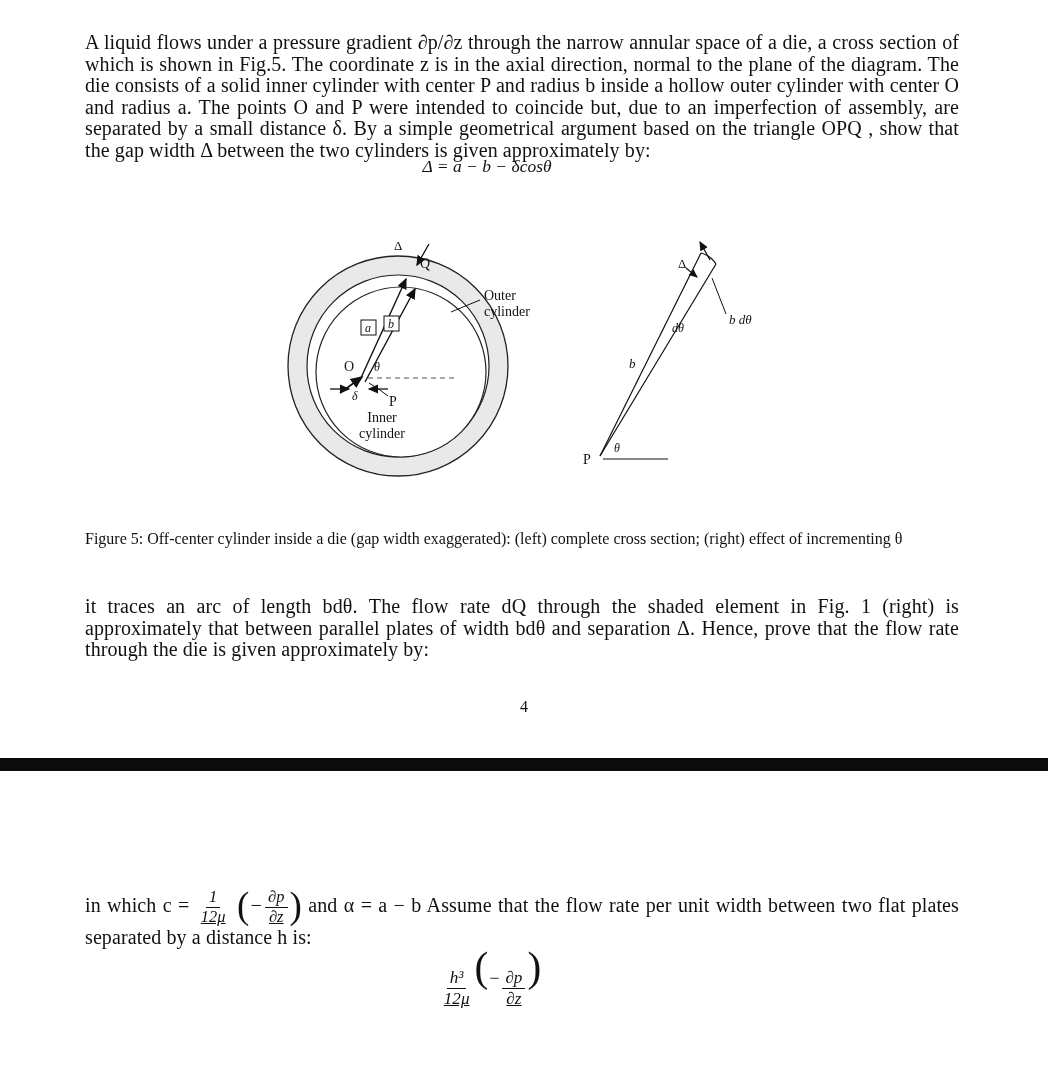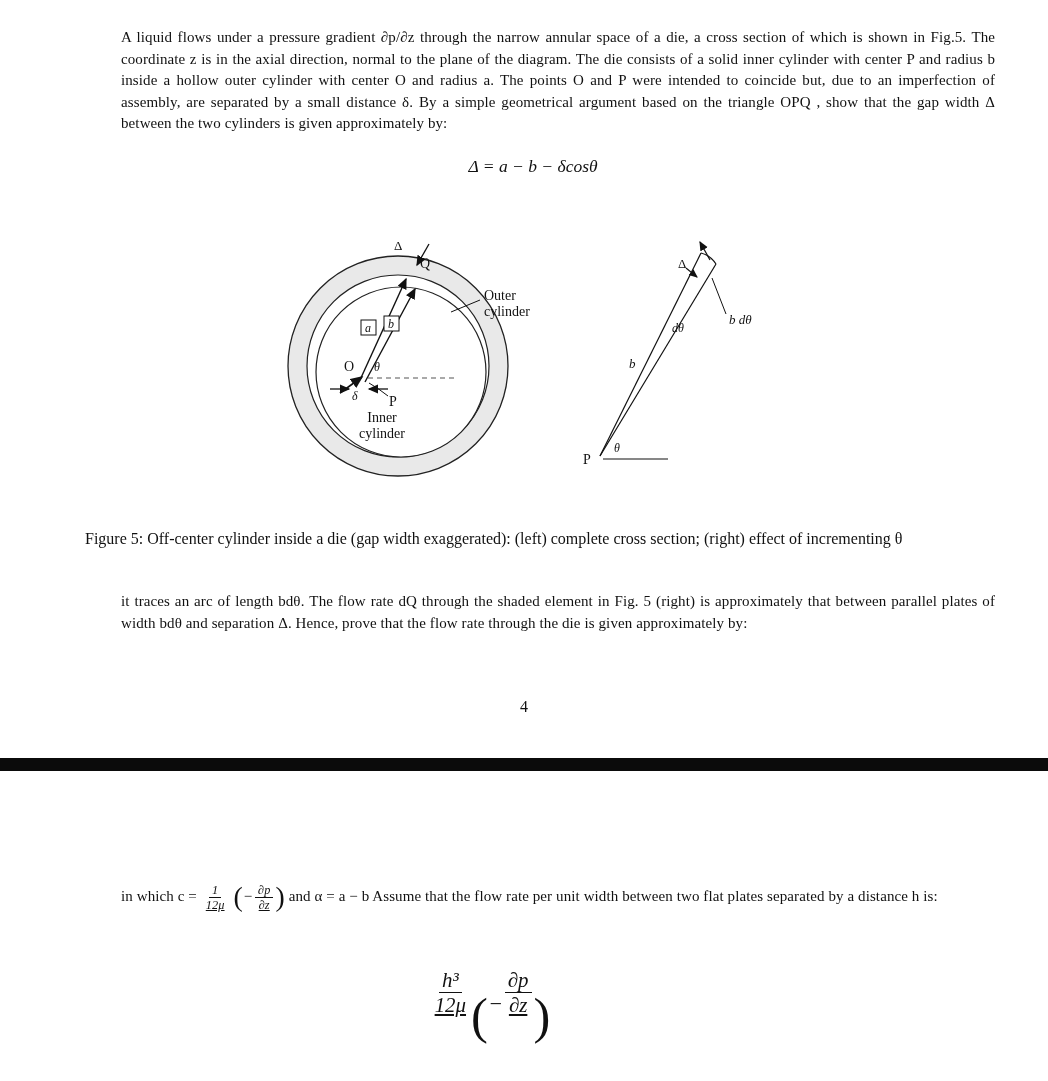--- a/index.html
+++ b/index.html
@@ -1,34 +1,34 @@
 <!DOCTYPE html>
 <html><head>
 <meta charset="utf-8">
 <style>
   html,body{margin:0;padding:0;background:#ffffff;}
   #page{position:relative;width:1048px;height:1081px;background:#ffffff;
         font-family:"Liberation Serif","DejaVu Serif",serif;color:#111;overflow:hidden;}
-  .para{position:absolute;left:85px;width:874px;font-size:15px;line-height:21.5px;
-        text-align:justify;letter-spacing:0.1px;margin-left:36px;}
-  .equation{position:absolute;left:18px;width:974px;text-align:center;font-size:17.5px;
-        font-style:italic;padding-left:28px;}
+  .para{position:absolute;left:85px;width:874px;font-size:20px;line-height:21.5px;
+        text-align:justify;letter-spacing:0.1px;}
+  .equation{position:absolute;left:0;width:974px;text-align:center;font-size:17.5px;
+        font-style:italic;}
   .pagenum{position:absolute;left:0;width:1048px;text-align:center;font-size:16px;}
   .pagebreak{position:absolute;left:0;width:1048px;height:13px;background:#0b0b0b;}
   .caption{position:absolute;left:85px;width:874px;font-size:16px;line-height:21.5px;
         text-align:justify;}
   .frac{display:inline-flex;flex-direction:column;align-items:center;vertical-align:middle;
         font-style:italic;line-height:1.15;font-size:0.82em;margin:0 2px;}
   .frac .num{border-bottom:1.2px solid #111;padding:0 3px;}
   .frac .den{padding:0 3px;text-decoration:underline;}
   .bigp{font-size:1.85em;font-weight:400;vertical-align:middle;line-height:0;
         font-style:normal;position:relative;top:-1px;}
   .mi{font-style:italic;}
   .eqflex{position:absolute;left:0;width:980px;display:flex;justify-content:center;
-        align-items:flex-end;font-size:22px;}
+        align-items:flex-start;font-size:18px;}
   svg text{font-family:"Liberation Serif","DejaVu Serif",serif;fill:#111;}
 </style>
 </head>
 <body>
 
 <div id="page">
 
   <p class="para" style="top:12px">A liquid flows under a pressure gradient ∂p/∂z through the narrow annular space of a die, a cross section of which is shown in Fig.5. The coordinate z is in the axial direction, normal to the plane of the diagram. The die consists of a solid inner cylinder with center P and radius b inside a hollow outer cylinder with center O and radius a. The points O and P were intended to coincide but, due to an imperfection of assembly, are separated by a small distance δ. By a simple geometrical argument based on the triangle OPQ , show that the gap width Δ between the two cylinders is given approximately by:</p>
 
   <div class="equation" style="top:156px">Δ = a − b − δcosθ</div>
@@ -97,21 +97,21 @@
       <text x="481" y="86" font-size="13" font-style="italic">b dθ</text>
       <text x="424" y="94" font-size="12" font-style="italic">dθ</text>
       <text x="381" y="130" font-size="13" font-style="italic">b</text>
       <text x="366" y="214" font-size="12" font-style="italic">θ</text>
       <text x="335" y="226" font-size="14">P</text>
     </g>
   </svg>
 
   <p class="caption" style="top:512px">Figure 5: Off-center cylinder inside a die (gap width exaggerated): (left) complete cross section; (right) effect of incrementing θ</p>
 
-  <p class="para" style="top:576px">it traces an arc of length bdθ. The flow rate dQ through the shaded element in Fig. 5 (right) is approximately that between parallel plates of width bdθ and separation Δ. Hence, prove that the flow rate through the die is given approximately by:</p>
+  <p class="para" style="top:576px">it traces an arc of length bdθ. The flow rate dQ through the shaded element in Fig. 1 (right) is approximately that between parallel plates of width bdθ and separation Δ. Hence, prove that the flow rate through the die is given approximately by:</p>
 
 
   <div class="pagenum" style="top:698px">4</div>
 
   <div class="pagebreak" style="top:758px"></div>
 
   <p class="para" style="top:868px">
     <span>in which c =</span>
     <span class="frac">
         <span class="num">1</span>

